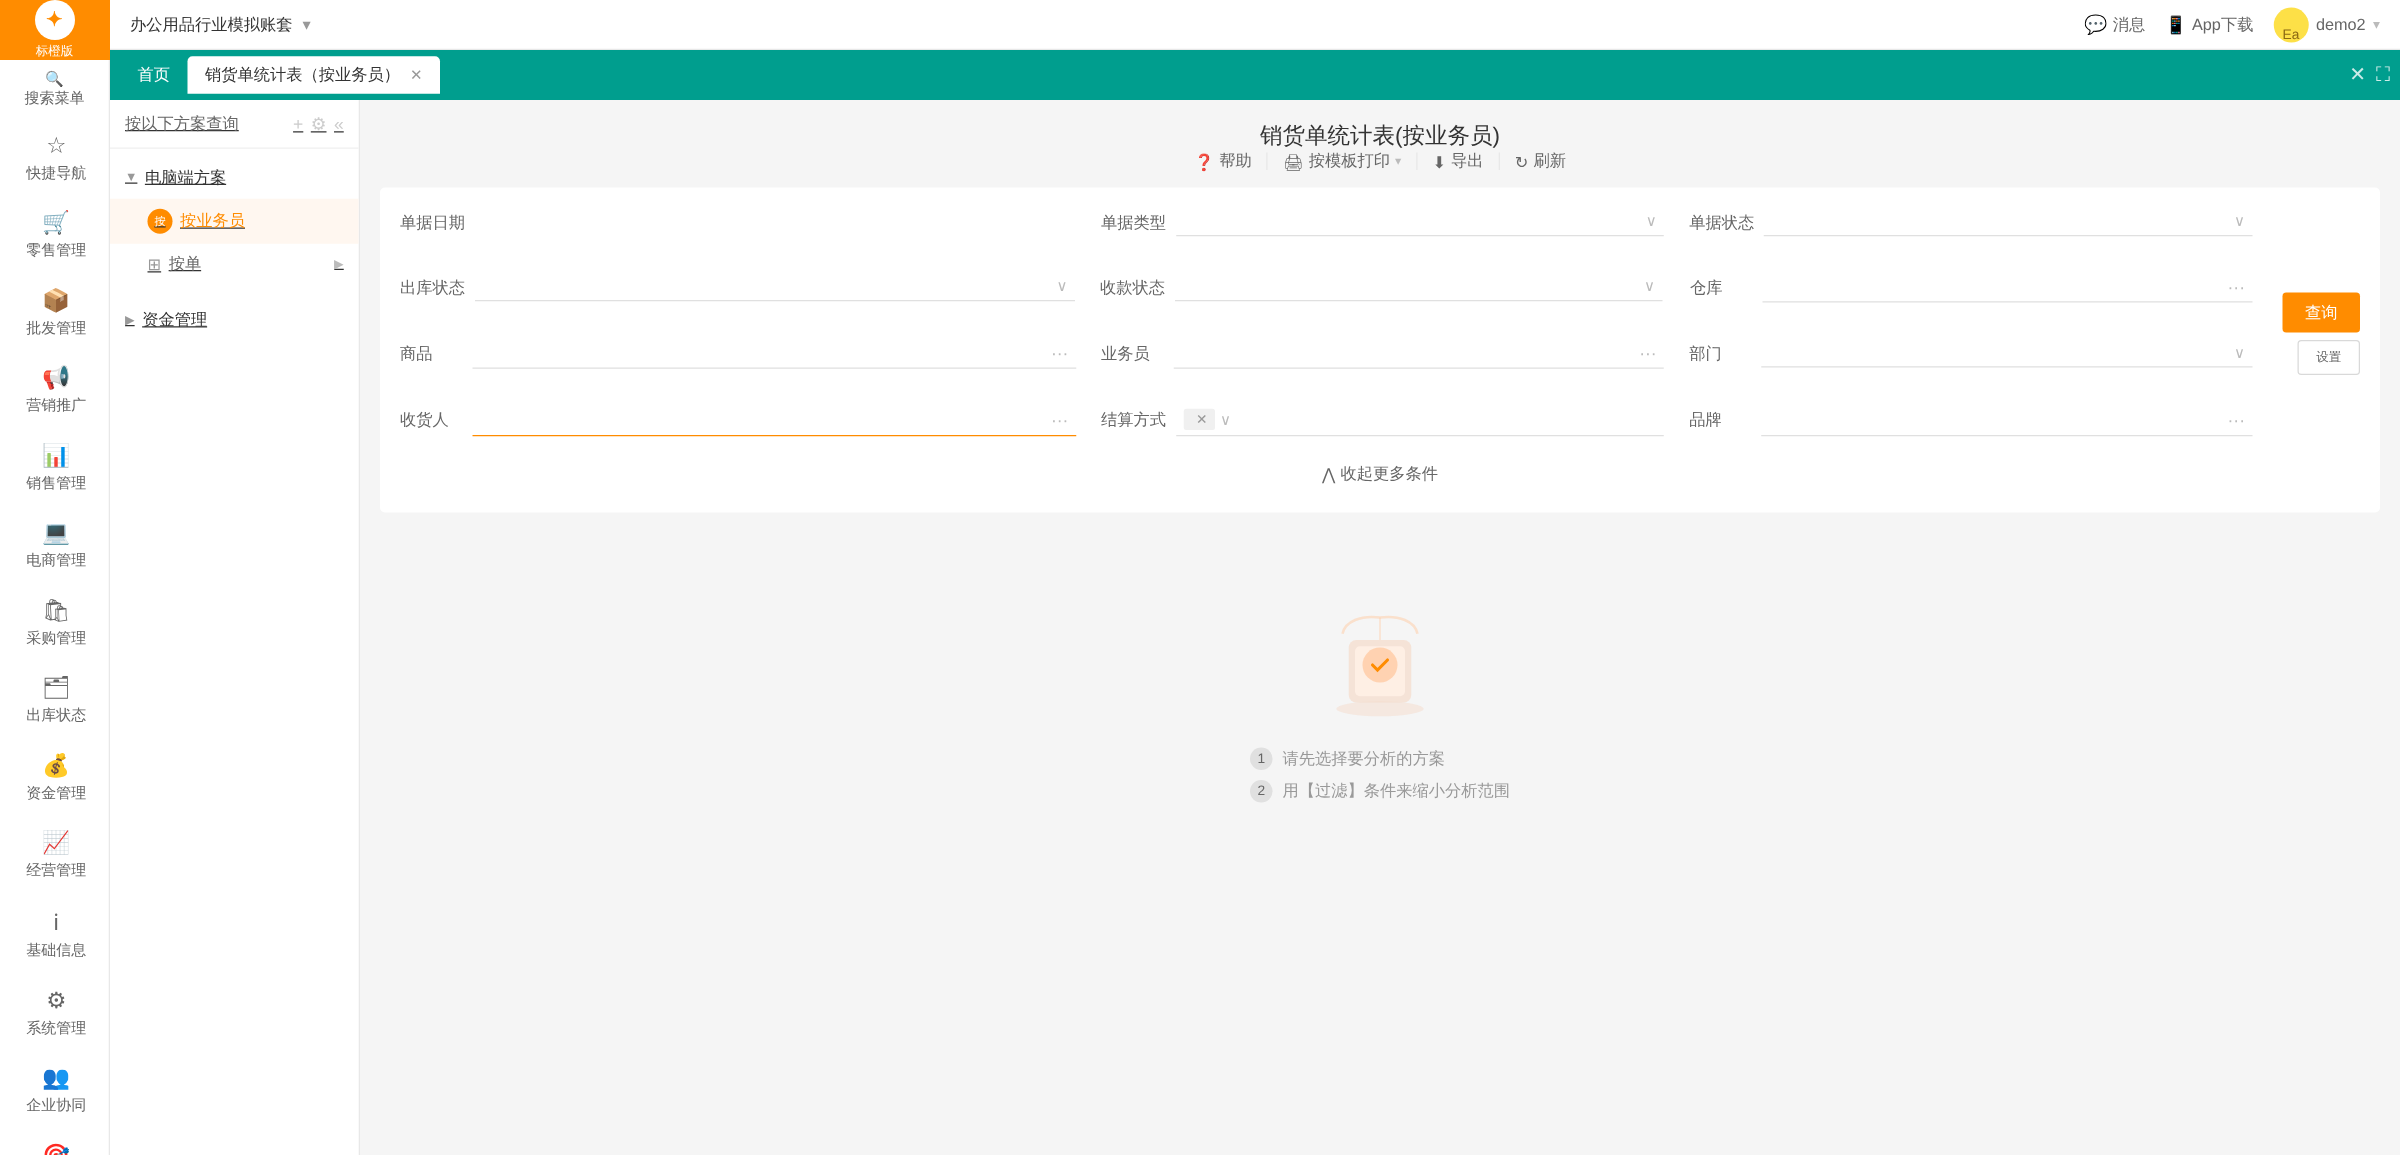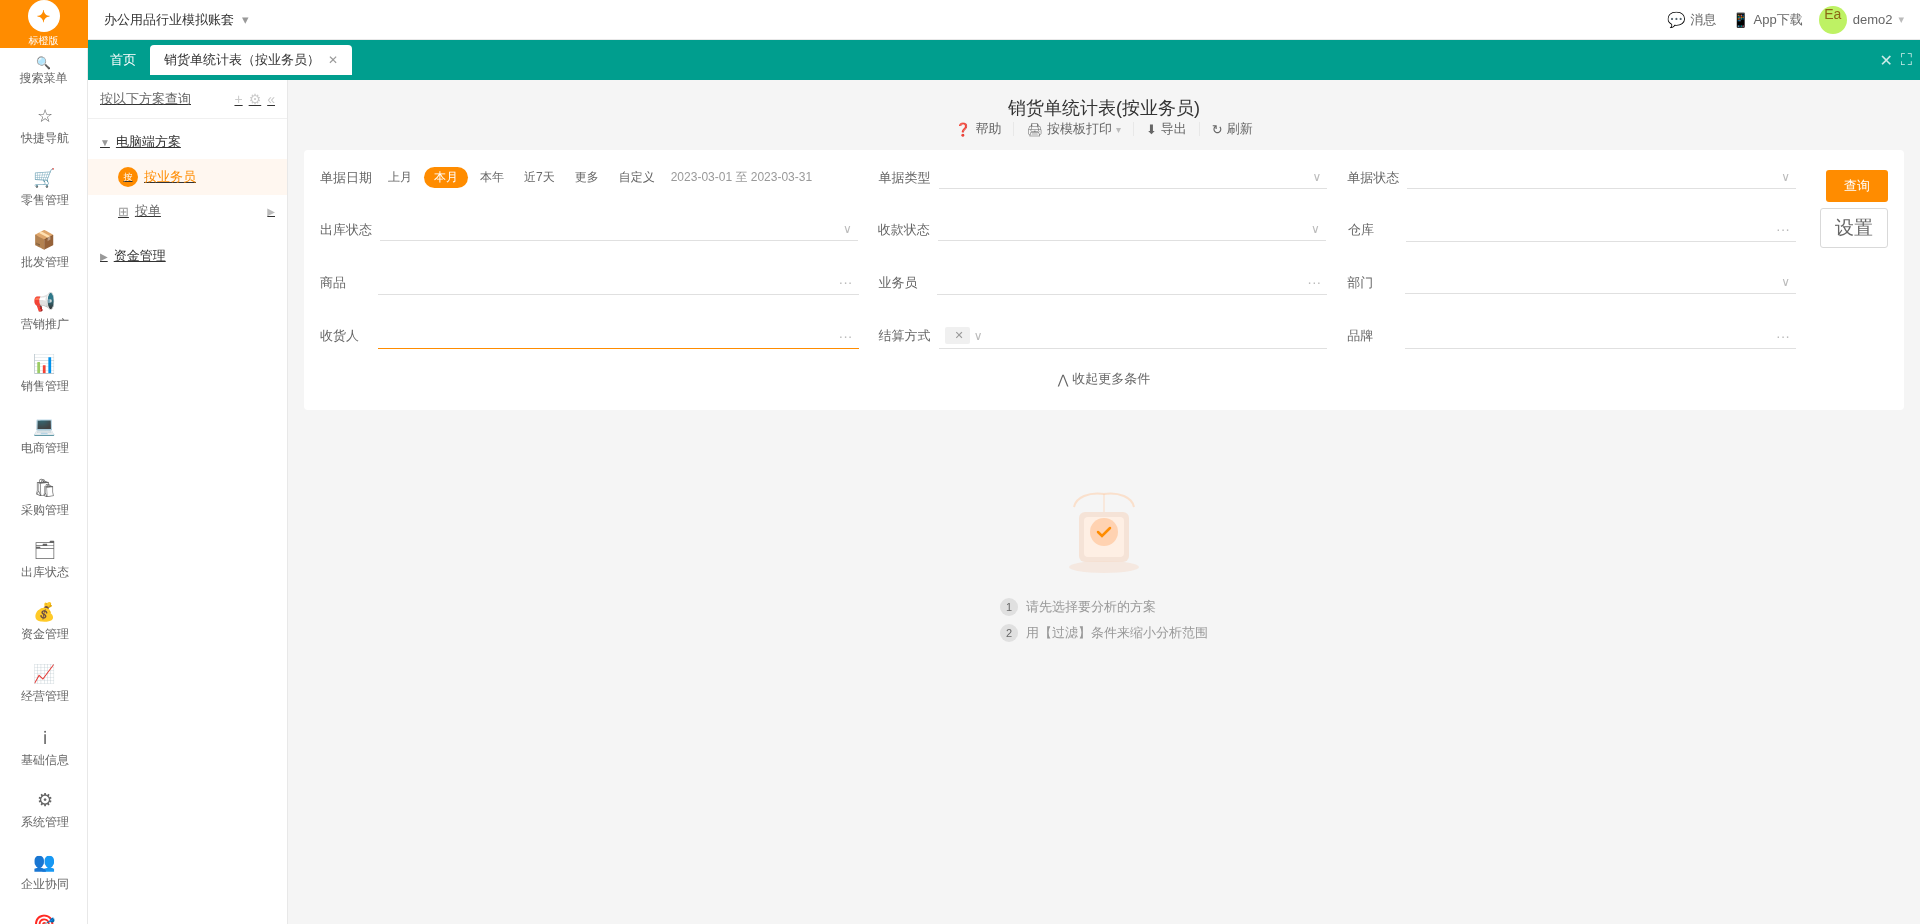--- a/index.html
+++ b/index.html
@@ -18,21 +18,21 @@
     
     .main { flex: 1; display: flex; flex-direction: column; overflow: hidden; }
 
     
     .top-header { height: 40px; background: #fff; border-bottom: 1px solid #e8e8e8; display: flex; align-items: center; justify-content: space-between; padding: 0 16px; flex-shrink: 0; }
     .top-header-left { display: flex; align-items: center; gap: 8px; font-size: 13px; color: #333; }
     .top-header-right { display: flex; align-items: center; gap: 16px; font-size: 13px; color: #666; }
     .top-header-right .msg-btn { display: flex; align-items: center; gap: 4px; cursor: pointer; }
     .top-header-right .app-btn { display: flex; align-items: center; gap: 4px; cursor: pointer; }
     .top-header-right .user-info { display: flex; align-items: center; gap: 6px; cursor: pointer; }
-    .user-avatar { width: 28px; height: 28px; border-radius: 50%; background: #bef264; display: flex; align-items: flex-start; justify-content: center; font-size: 14px; color: #8b6914; overflow: hidden; }
+    .user-avatar { width: 28px; height: 28px; border-radius: 50%; background: #fde047; display: flex; align-items: flex-end; justify-content: center; font-size: 11px; color: #8b6914; overflow: hidden; }
 
     
     .tab-bar { height: 40px; background: #009e8e; display: flex; align-items: center; padding: 0 8px; flex-shrink: 0; }
     .tab-item { height: 30px; padding: 0 14px; display: flex; align-items: center; gap: 8px; border-radius: 4px 4px 0 0; cursor: pointer; font-size: 13px; color: rgba(255,255,255,0.8); background: transparent; }
     .tab-item.active { background: #fff; color: #333; }
     .tab-item.home { color: #fff; }
     .tab-close { font-size: 12px; cursor: pointer; color: #999; }
     .tab-bar-actions { margin-left: auto; display: flex; align-items: center; gap: 8px; }
     .tab-action-btn { color: rgba(255,255,255,0.8); cursor: pointer; font-size: 16px; }
 
@@ -87,21 +87,21 @@
 
     
     .empty-state { display: flex; flex-direction: column; align-items: center; justify-content: center; padding: 60px 0; }
     .empty-icon { width: 100px; height: 100px; margin-bottom: 16px; }
     .empty-tips { display: flex; flex-direction: column; gap: 8px; }
     .empty-tip { display: flex; align-items: center; gap: 8px; font-size: 13px; color: #999; }
     .empty-tip .tip-num { width: 18px; height: 18px; border-radius: 50%; background: #e0e0e0; display: flex; align-items: center; justify-content: center; font-size: 11px; color: #666; flex-shrink: 0; }
 
     
     .btn-primary { background: #ff8c00; color: #fff; border: none; padding: 7px 18px; border-radius: 3px; cursor: pointer; font-size: 13px; }
-    .btn-default { background: #fff; color: #666; border: 1px solid #d9d9d9; padding: 6px 14px; border-radius: 3px; cursor: pointer; font-size: 19px; }
+    .btn-default { background: #fff; color: #666; border: 1px solid #d9d9d9; padding: 6px 14px; border-radius: 3px; cursor: pointer; font-size: 10px; }
 
     
     .query-actions { display: flex; flex-direction: column; gap: 6px; margin-left: 12px; align-items: flex-end; }
   </style>
 </head>
 <body>
 
 <div class="sidebar">
   <div class="sidebar-logo">
     <div class="logo-icon">✦</div>
@@ -284,37 +284,26 @@
           <div class="divider-v"></div>
           <div class="page-action-btn">
             <span>↻</span>
             <span>刷新</span>
           </div>
         </div>
       </div>
 
       <div class="filter-card">
 
-        <div style="display:flex; align-items:flex-start; gap:12px;">
+        <div style="display:flex; align-items:center; gap:12px;">
           <div style="flex:1; display:flex; flex-direction:column; gap:14px;">
 
             <div class="filter-row">
               <div class="filter-item" style="flex:1.2;">
                 <span class="filter-label">单据日期</span>
-                <div class="filter-date-section">
-                  <div class="date-tabs">
-                    <span class="date-tab">上月</span>
-                    <span class="date-tab active">本月</span>
-                    <span class="date-tab">本年</span>
-                    <span class="date-tab">近7天</span>
-                    <span class="date-tab">更多</span>
-                    <span class="date-tab">自定义</span>
-                  </div>
-                  <span class="date-range">2023-03-01 至 2023-03-31</span>
-                </div>
               </div>
               <div class="filter-item" style="flex:1; margin-left:20px;">
                 <span class="filter-label">单据类型</span>
                 <div class="filter-select">
                   <span class="select-text"></span>
                   <span class="select-arrow">∨</span>
                 </div>
               </div>
               <div class="filter-item" style="flex:1; margin-left:20px;">
                 <span class="filter-label">单据状态</span>

